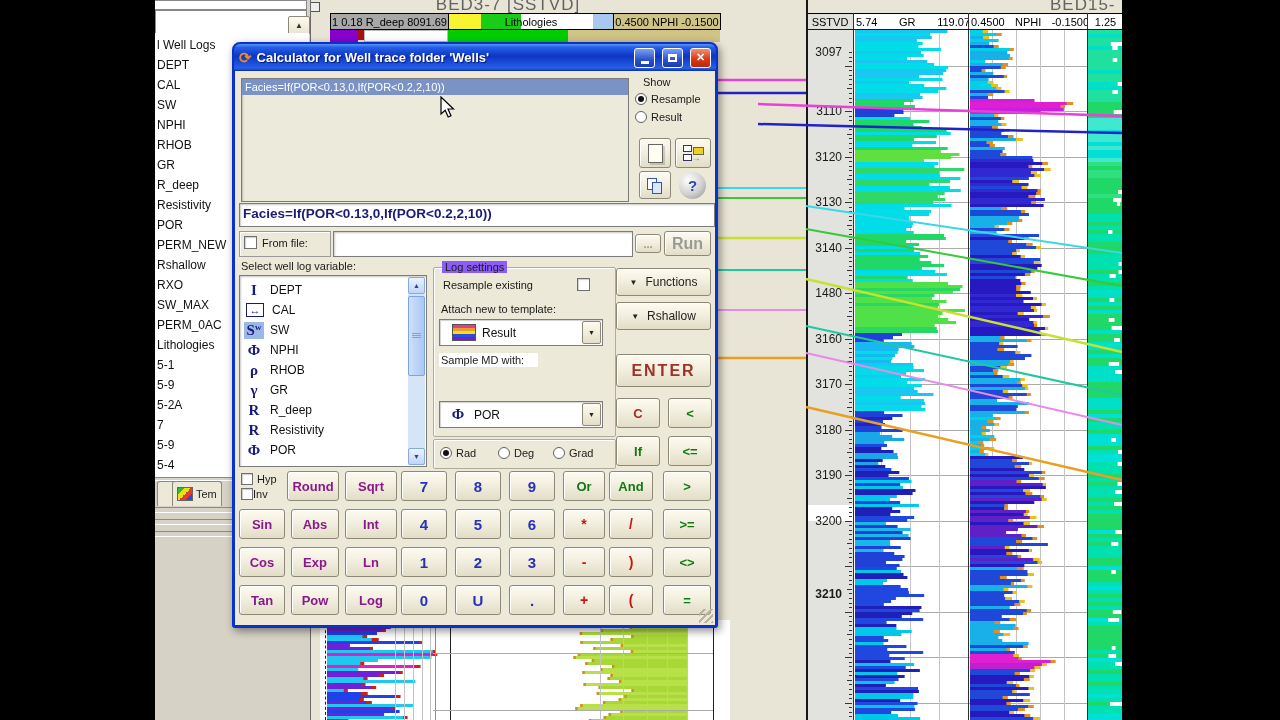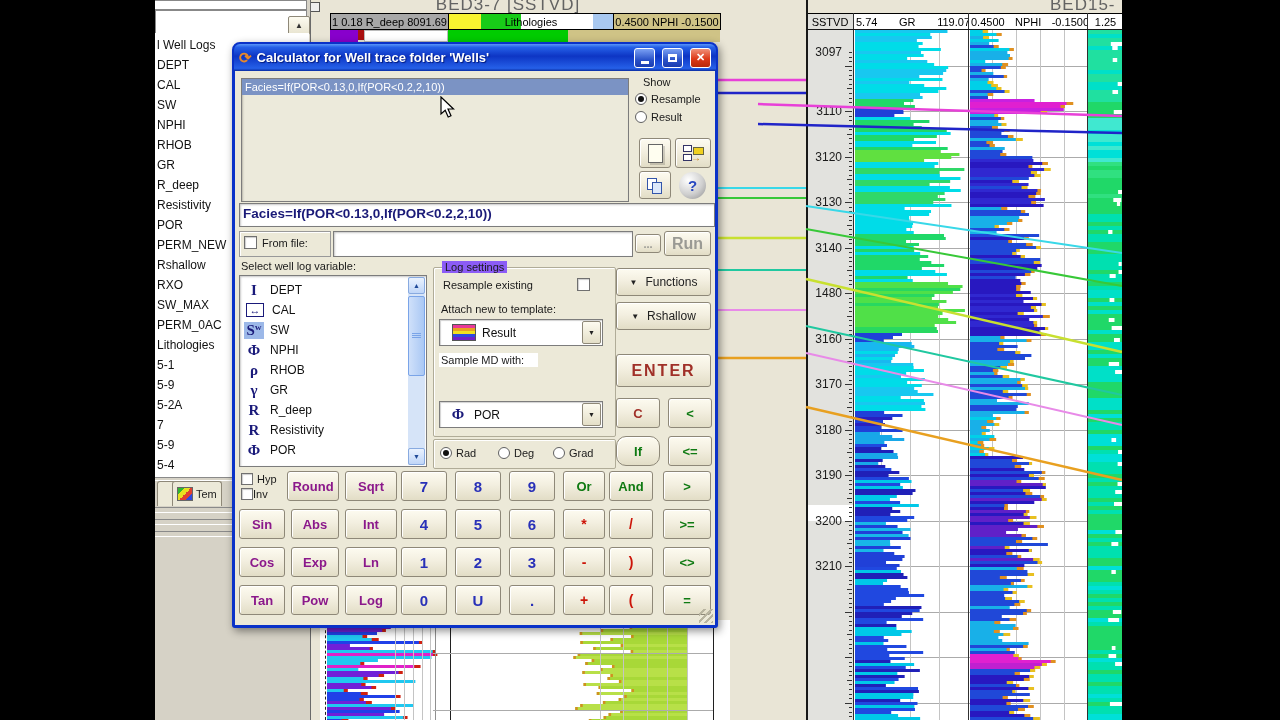--- a/index.html
+++ b/index.html
@@ -276,21 +276,21 @@
         <div class="depthlbl" style="left: 2px; top: 104.15px;">3110</div>
         <div class="depthlbl" style="left: 2px; top: 149.65px;">3120</div>
         <div class="depthlbl" style="left: 2px; top: 195.15px;">3130</div>
         <div class="depthlbl" style="left: 2px; top: 240.65px;">3140</div>
         <div class="depthlbl" style="left: 2px; top: 286.15px;">1480</div>
         <div class="depthlbl" style="left: 2px; top: 331.65px;">3160</div>
         <div class="depthlbl" style="left: 2px; top: 377.15px;">3170</div>
         <div class="depthlbl" style="left: 2px; top: 422.65px;">3180</div>
         <div class="depthlbl" style="left: 2px; top: 468.15px;">3190</div>
         <div class="depthlbl" style="left: 2px; top: 513.65px;">3200</div>
-        <div class="depthlbl" style="left: 2px; top: 559px;">3210</div>
+        <div class="depthlbl" style="left: 2px; top: 587px; font-weight: bold;">3210</div>
         <div style="position: absolute; left: 43px; top: 52px; width: 3px; height: 1px; background: rgb(51, 51, 51);"></div>
         <div style="position: absolute; left: 43px; top: 56.55px; width: 3px; height: 1px; background: rgb(51, 51, 51);"></div>
         <div style="position: absolute; left: 43px; top: 61.1px; width: 3px; height: 1px; background: rgb(51, 51, 51);"></div>
         <div style="position: absolute; left: 39px; top: 65.65px; width: 7px; height: 1px; background: rgb(51, 51, 51);"></div>
         <div style="position: absolute; left: 43px; top: 70.2px; width: 3px; height: 1px; background: rgb(51, 51, 51);"></div>
         <div style="position: absolute; left: 43px; top: 74.75px; width: 3px; height: 1px; background: rgb(51, 51, 51);"></div>
         <div style="position: absolute; left: 43px; top: 79.3px; width: 3px; height: 1px; background: rgb(51, 51, 51);"></div>
         <div style="position: absolute; left: 43px; top: 83.85px; width: 3px; height: 1px; background: rgb(51, 51, 51);"></div>
         <div style="position: absolute; left: 41px; top: 88.4px; width: 5px; height: 1px; background: rgb(51, 51, 51);"></div>
         <div style="position: absolute; left: 43px; top: 92.95px; width: 3px; height: 1px; background: rgb(51, 51, 51);"></div>
@@ -1537,21 +1537,21 @@
         <div class="btn func" style="left: 56px; top: 540px; width: 48px; height: 30px;">Pow</div>
         <div class="btn func" style="left: 110px; top: 540px; width: 52px; height: 30px;">Log</div>
         <div class="btn num" style="left: 166px; top: 540px; width: 46px; height: 30px;">0</div>
         <div class="btn num" style="left: 220px; top: 540px; width: 46px; height: 30px;">U</div>
         <div class="btn num" style="left: 274px; top: 540px; width: 46px; height: 30px;">.</div>
         <div class="btn ar" style="left: 328px; top: 540px; width: 42px; height: 30px;">+</div>
         <div class="btn ar" style="left: 374px; top: 540px; width: 44px; height: 30px;">(</div>
         <div class="btn lg" style="left: 428px; top: 540px; width: 48px; height: 30px;">=</div>
         <div class="btn mar" style="left: 381px; top: 353px; width: 44px; height: 30px;">C</div>
         <div class="btn lg" style="left: 433px; top: 353px; width: 44px; height: 30px;">&lt;</div>
-        <div class="btn lg" style="left: 381px; top: 391px; width: 44px; height: 30px; border-radius: 10px;">If</div>
+        <div class="btn lg" style="left: 381px; top: 391px; width: 44px; height: 30px;">If</div>
         <div class="btn lg" style="left: 433px; top: 391px; width: 44px; height: 30px;">&lt;=</div>
       </div>
     <div class="grip"></div>
   </div>
 
   <svg class="abs" style="left:440px;top:96px;z-index:30;" width="18" height="24">
     <path d="M1,1 L1,18 L5.2,14.2 L8.2,21 L11,19.8 L8,13 L13.5,13 Z" fill="#fff" stroke="#000" stroke-width="1.2"></path>
   </svg>
 
   <div class="abs blackbar" style="left:0;top:0;width:155px;height:720px;z-index:20;"></div>

